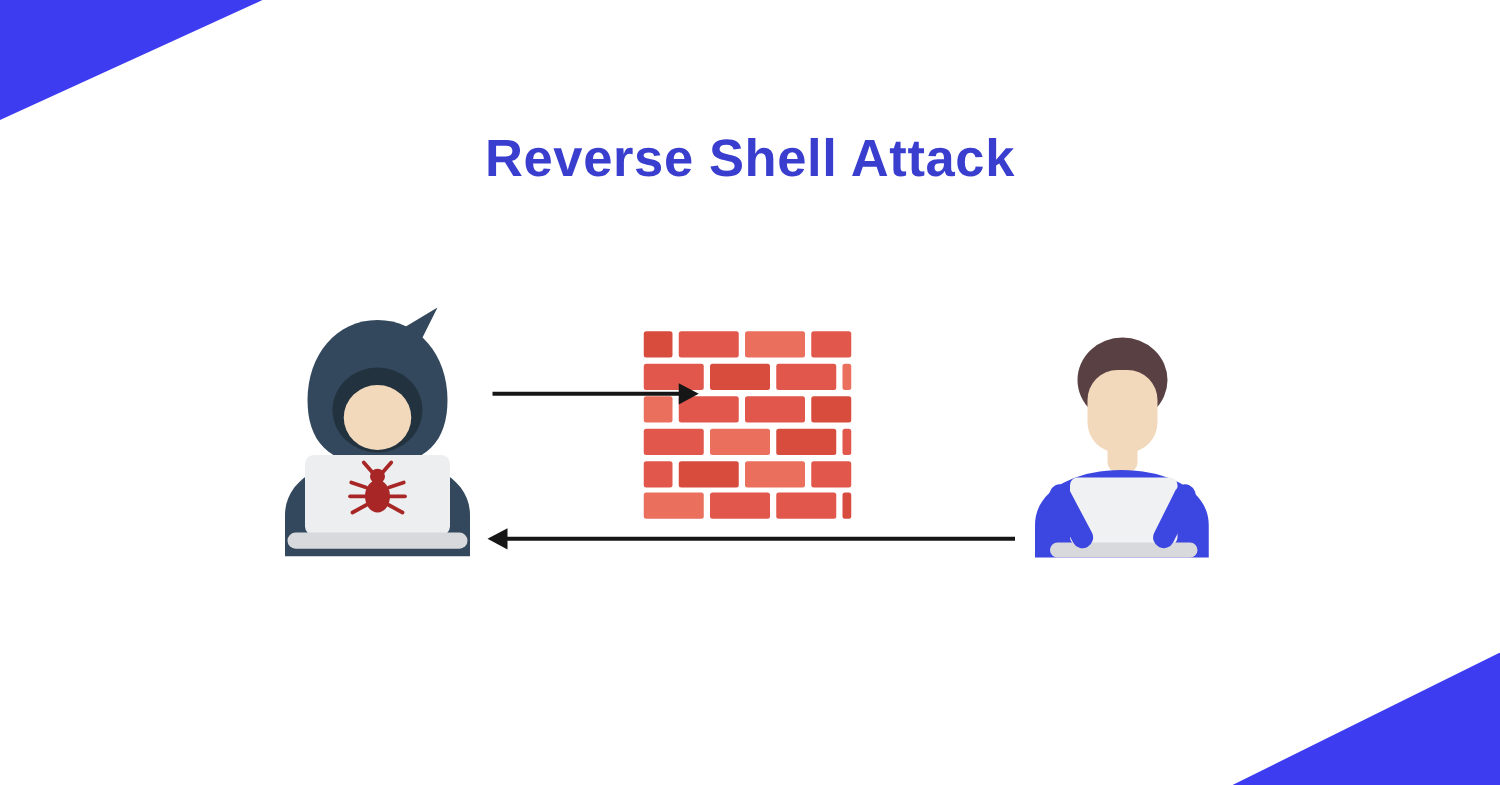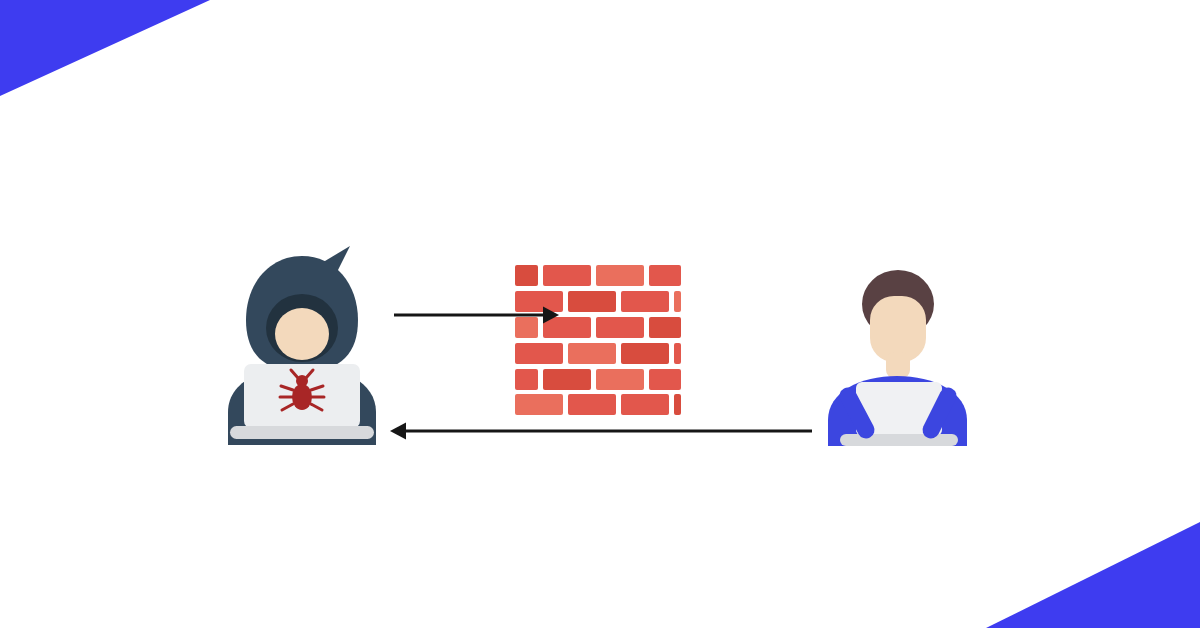--- a/index.html
+++ b/index.html
@@ -41,20 +41,21 @@
   .c-arrow-head { fill:var(--arrow); }
 </style>
 </head>
 <body>
 
 <div class="canvas">
 
   <div class="corner tl"></div>
   <div class="corner br"></div>
 
+  <h1 class="title">Reverse Shell Attack</h1>
 
   <div class="node" style="left:222px; top:240px; width:160px; height:205px;">
     <svg viewBox="0 0 160 205" width="160" height="205">
 
       <path class="c-hood" d="M6,205 L6,172 C6,142 40,126 80,126 C120,126 154,142 154,172 L154,205 Z"></path>
 
       <polygon class="c-hood" points="98,24 128,6 112,38"></polygon>
       <path class="c-hood" d="M80,16 C47,16 24,44 24,80 C24,112 40,132 80,132 C120,132 136,112 136,80 C136,44 113,16 80,16 Z"></path>
       <ellipse class="c-hood-inner" cx="80" cy="88" rx="36" ry="34"></ellipse>
       <ellipse class="c-skin" cx="80" cy="94" rx="27" ry="26"></ellipse>

